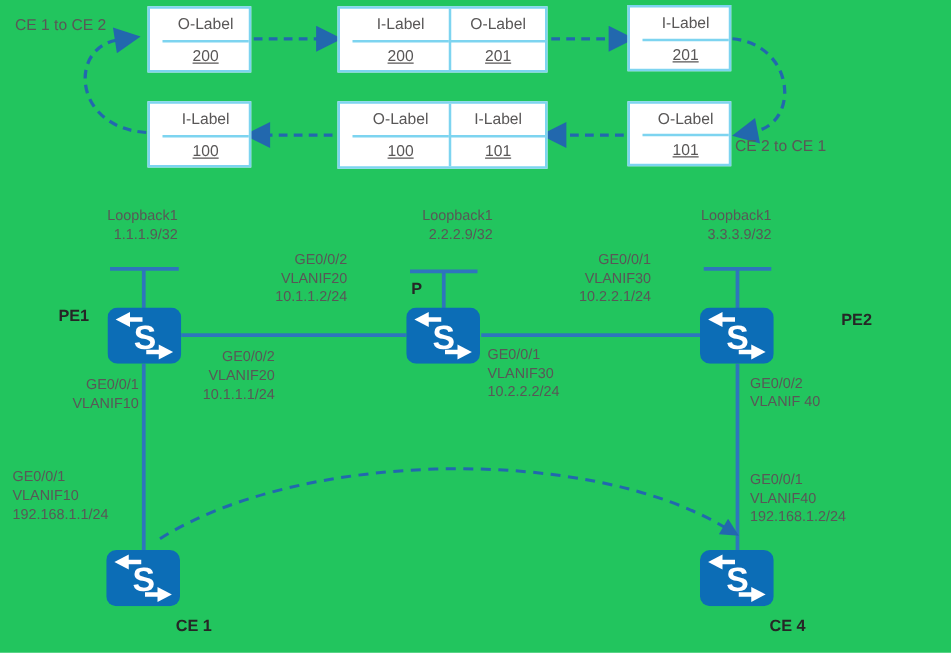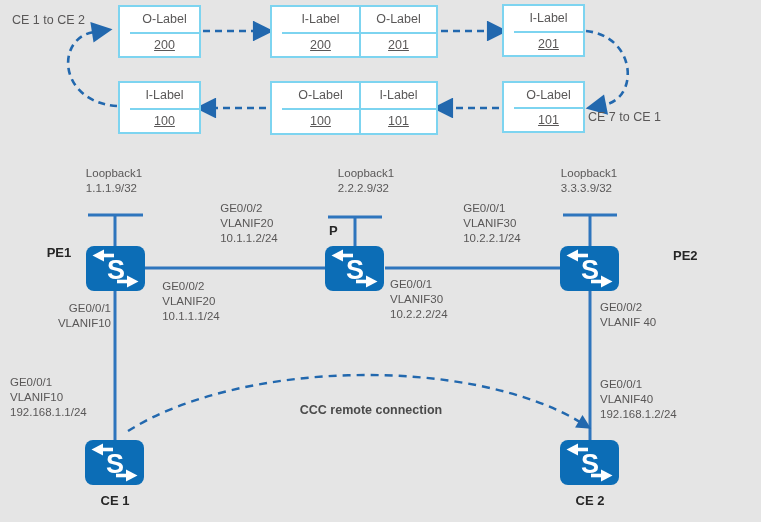--- a/index.html
+++ b/index.html
@@ -5,39 +5,39 @@
   :root{
     --cyan:#7DD4F0;
     --gray:#595757;
     --dark:#262626;
     --arrow:#2268AE;
     --link:#2E75BD;
     --icon:#0C6DB6;
   }
   *{box-sizing:border-box;}
   body{margin:0;background:#fff;font-family:"Liberation Sans",sans-serif;}
-  .stage{position:relative;width:761px;height:522px;background:#e5e5e5;overflow:hidden;}
+  .stage{position:relative;width:761px;height:522px;background:#22c55e;overflow:hidden;}
   svg.wires{position:absolute;left:0;top:0;}
 
   
   .lbox{position:absolute;background:#fff;border:2px solid var(--cyan);display:grid;padding-left:10px;}
   .lbox.one{grid-template-rows:1fr 1fr;}
   .lbox.two{grid-template-columns:1fr 1fr;grid-template-rows:1fr 1fr;}
   .cell{display:flex;align-items:center;justify-content:center;
         color:var(--gray);font-size:12.5px;line-height:1;}
   .cell.r2{border-top:2px solid var(--cyan);text-decoration:underline;}
   .cell.c2{border-left:2px solid var(--cyan);}
 
   .txt{position:absolute;color:var(--gray);font-size:11.5px;line-height:15px;
        white-space:pre-line;}
-  .txt.center{transform:translateX(-50%);text-align:left;}
+  .txt.center{transform:translateX(-50%);text-align:right;}
   .txt.right{text-align:right;}
   .cap{font-size:12.5px;}
   .devname{position:absolute;color:var(--dark);font-weight:bold;font-size:13px;line-height:13px;}
-  .devname.center{transform:translateX(-50%);text-align:right;}
+  .devname.center{transform:translateX(-50%);text-align:right;margin-left:40px;}
   .ccc{position:absolute;transform:translateX(-50%);color:#4a4a4a;
        font-weight:bold;font-size:12.5px;}
 
   .switch{position:absolute;width:59px;height:45px;}
 </style>
 </head>
 <body>
 
 <div class="stage">
 
@@ -70,21 +70,21 @@
       <path d="M499 108 H451" marker-end="url(#ah)"></path>
       <path d="M266 108 H214" marker-end="url(#ah)"></path>
       <path d="M117 106 C58 102 55 38 94 32" marker-end="url(#ah)"></path>
       <path d="M586 31 C636 36 640 98 604 105" marker-end="url(#ah)"></path>
     </g>
 
     <path d="M128 431 C240 360 470 356 580 422" stroke="#2268AE" stroke-width="2.4" fill="none" stroke-dasharray="8 6" marker-end="url(#ahs)"></path>
   </svg>
 
   <div class="txt cap" style="left:12px;top:13px;">CE 1 to CE 2</div>
-  <div class="txt cap" style="left:588px;top:110px;">CE 7 to CE 1</div>
+  <div class="txt cap" style="left:588px;top:110px;">CE 2 to CE 1</div>
 
   <div class="lbox one" style="left:118px;top:5px;width:83px;height:53px;">
     <div class="cell">O-Label</div>
     <div class="cell r2">200</div>
   </div>
 
   <div class="lbox two" style="left:270px;top:5px;width:168px;height:53px;">
     <div class="cell">I-Label</div>
     <div class="cell c2">O-Label</div>
     <div class="cell r2">200</div>
@@ -136,21 +136,20 @@
 VLANIF10</div>
   <div class="txt" style="left:10px;top:375px;">GE0/0/1
 VLANIF10
 192.168.1.1/24</div>
   <div class="txt" style="left:600px;top:300px;">GE0/0/2
 VLANIF 40</div>
   <div class="txt" style="left:600px;top:377px;">GE0/0/1
 VLANIF40
 192.168.1.2/24</div>
 
-  <div class="ccc" style="left:371px;top:403px;">CCC remote connection</div>
 
   <div class="switch" style="left:86px;top:246px;">
     <svg width="59" height="45" viewBox="0 0 59 45">
       <rect x="0" y="0" width="59" height="45" rx="8" fill="#0C6DB6"></rect>
       <text x="30" y="33" text-anchor="middle" font-size="27" font-weight="bold" fill="#fff" font-family="Liberation Sans, sans-serif">S</text>
       <g>
         <path d="M28 9.5 H15" stroke="#fff" stroke-width="3.6" fill="none"></path>
         <path d="M18 3.5 L6.5 9.5 L18 15.5 Z" fill="#fff"></path>
         <path d="M31 35.5 H44" stroke="#fff" stroke-width="3.6" fill="none"></path>
         <path d="M41 29.5 L52.5 35.5 L41 41.5 Z" fill="#fff"></path>
@@ -207,15 +206,15 @@
         <path d="M31 35.5 H44" stroke="#fff" stroke-width="3.6" fill="none"></path>
         <path d="M41 29.5 L52.5 35.5 L41 41.5 Z" fill="#fff"></path>
       </g>
     </svg>
   </div>
 
   <div class="devname" style="left:40px;top:246px;width:38px;text-align:center;">PE1</div>
   <div class="devname" style="left:329px;top:224px;">P</div>
   <div class="devname" style="left:625px;top:249px;padding-left:48px;">PE2</div>
   <div class="devname center" style="left:115px;top:494px;">CE 1</div>
-  <div class="devname center" style="left:590px;top:494px;">CE 2</div>
+  <div class="devname center" style="left:590px;top:494px;">CE 4</div>
 
 </div>
 
 </body></html>

